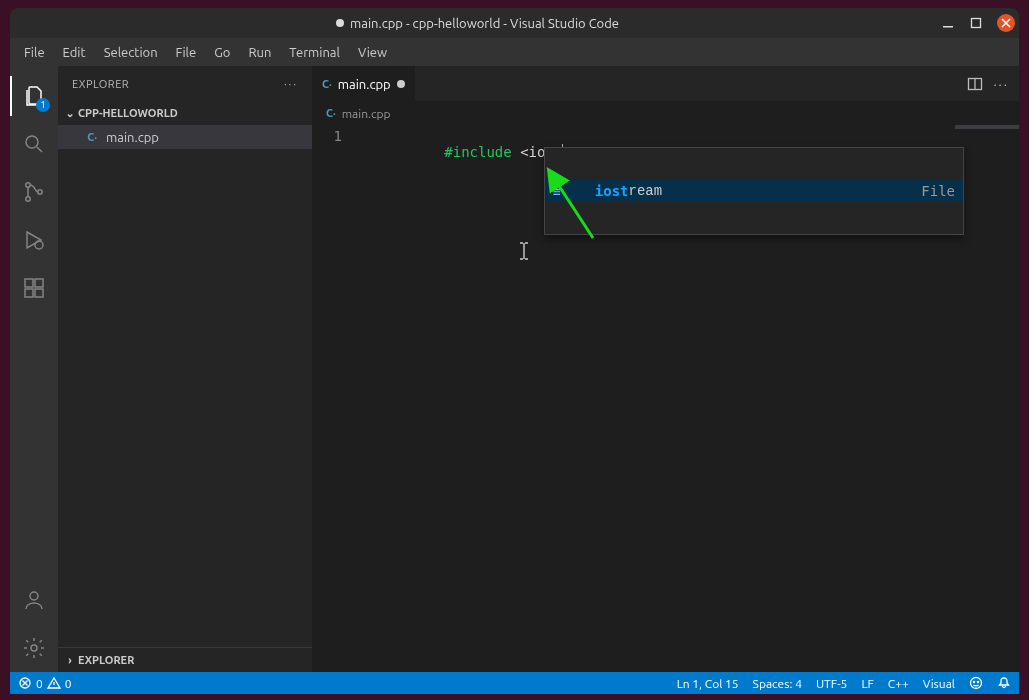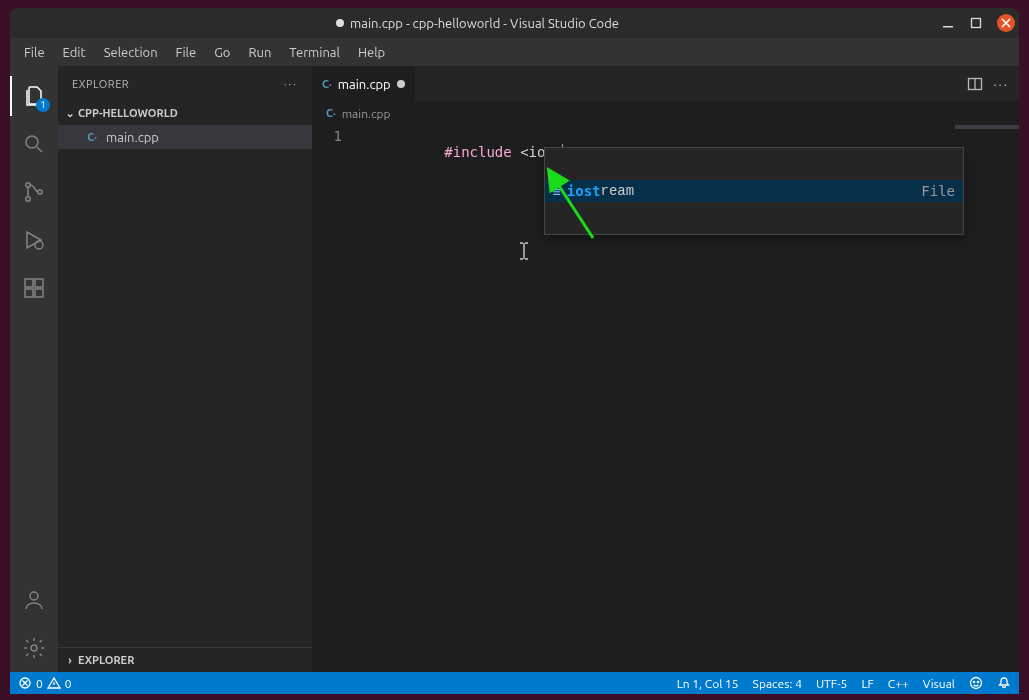--- a/index.html
+++ b/index.html
@@ -241,21 +241,21 @@
     text-align: right;
     padding-right: 18px;
     padding-top: 3px;
     color: #858585;
   }
   .code-line {
     padding-top: 3px;
     position: relative;
     white-space: pre;
   }
-  .tok-macro { color: #f9a8d4; text-align: center; }
+  .tok-macro { color: #22c55e; text-align: center; }
   .tok-plain { color: #d4d4d4; }
   .cursor-caret {
     display: inline-block;
     width: 1px; height: 16px;
     background: #aeafad;
     vertical-align: text-bottom;
   }
   
   .suggest {
     position: absolute;
@@ -273,21 +273,21 @@
     padding: 0 8px;
     background: #062f4a;
     font-family: "Consolas", monospace;
     font-size: 14px;
   }
   .suggest-row .sugg-icon {
     color: #75beff;
     margin-right: 6px;
     font-size: 13px;
   }
-  .suggest-row .match { color: #18a3ff; font-weight: bold; }
+  .suggest-row .match { color: #18a3ff; font-weight: bold; margin-left: 28px; }
   .suggest-row .rest { color: #ccc; font-family: Liberation Mono, monospace; }
   .suggest-row .kind {
     margin-left: auto;
     color: #999;
   }
   .minimap-indicator {
     position: absolute;
     right: 0;
     top: 0;
     width: 64px;
@@ -360,21 +360,21 @@
   </div>
 
   <div class="menubar">
     <span class="item">File</span>
     <span class="item">Edit</span>
     <span class="item">Selection</span>
     <span class="item">File</span>
     <span class="item">Go</span>
     <span class="item">Run</span>
     <span class="item">Terminal</span>
-    <span class="item">Help</span>
+    <span class="item">View</span>
   </div>
 
   <div class="body">
 
     <div class="activitybar">
       <div class="act active">
         <svg width="24" height="24" viewBox="0 0 24 24" fill="none" stroke="currentColor" stroke-width="1.5">
           <path d="M8 3h7l4 4v12a1 1 0 0 1-1 1H8a1 1 0 0 1-1-1V4a1 1 0 0 1 1-1z"></path>
           <path d="M5 6v15h11"></path>
         </svg>

